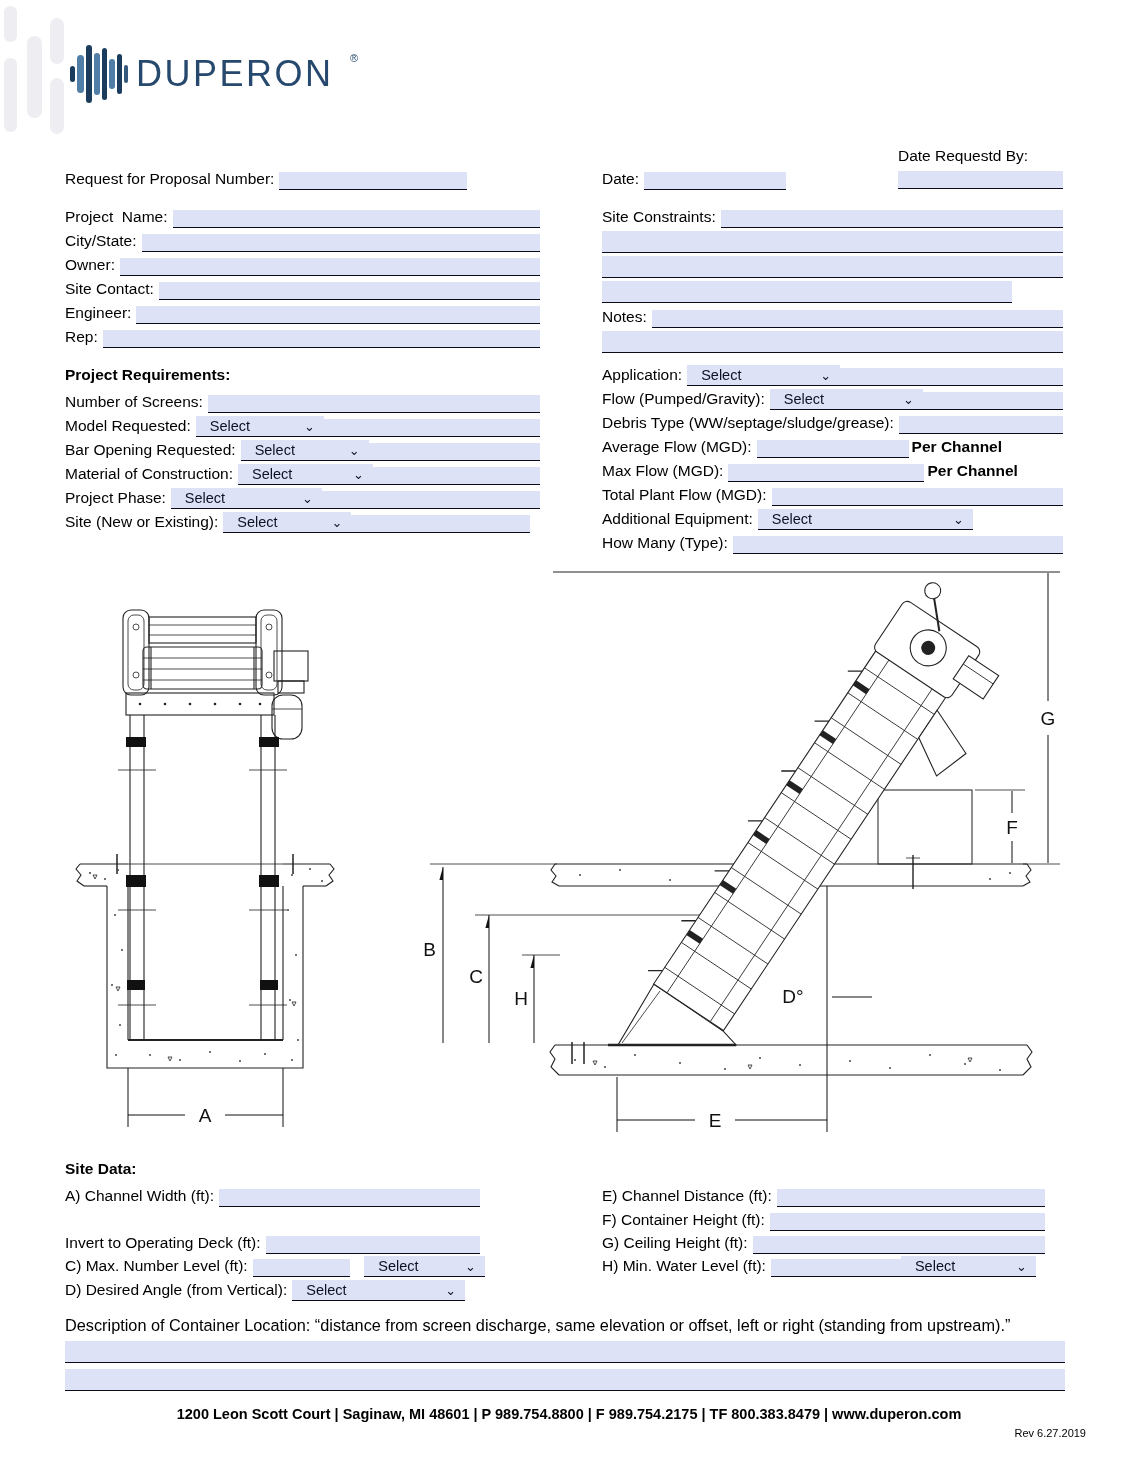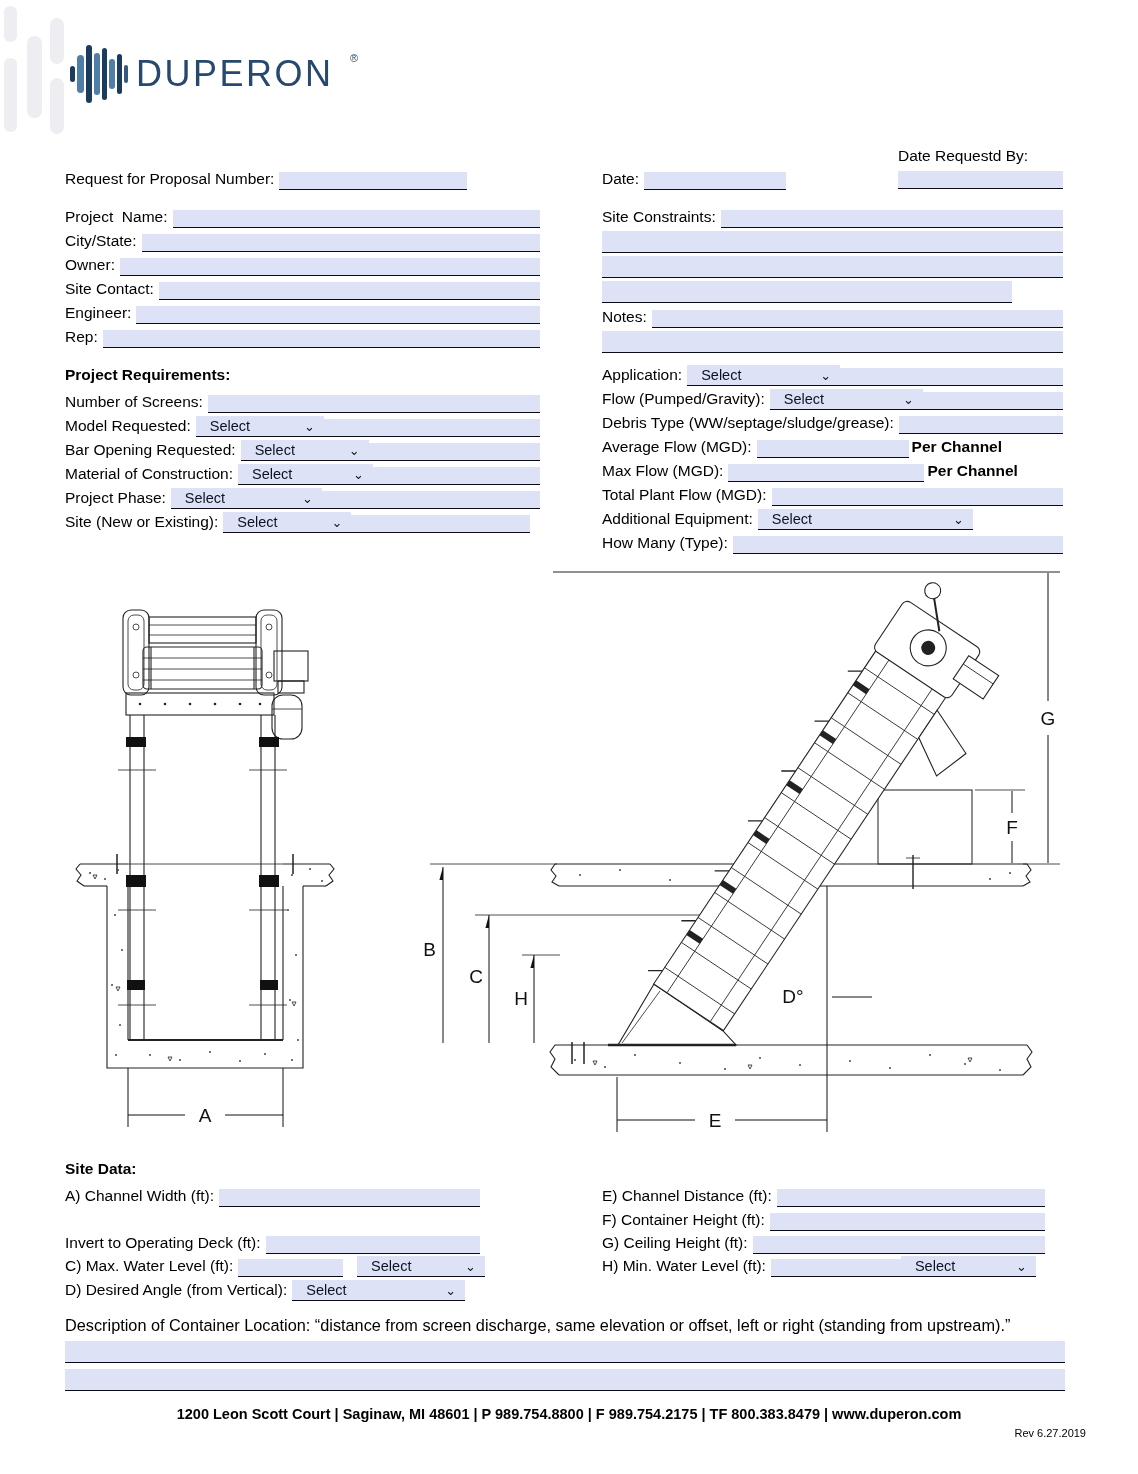--- a/index.html
+++ b/index.html
@@ -467,21 +467,21 @@
 
   <div class="row" style="left:65px;top:1183px;width:415px;">
     <span class="lbl">A) Channel Width (ft):</span>
     <span class="fld grow"></span>
   </div>
   <div class="row" style="left:65px;top:1230px;width:415px;">
     <span class="lbl">Invert to Operating Deck (ft):</span>
     <span class="fld grow"></span>
   </div>
   <div class="row" style="left:65px;top:1253px;width:420px;">
-    <span class="lbl">C) Max. Water Level (ft):</span>
+    <span class="lbl">C) Max. Number Level (ft):</span>
     <span class="fld" style="width:118px;"></span>
     <span class="sel" style="width:118px;margin-left:14px;">
         <span>Select</span>
         <span class="chev">⌄</span>
       </span>
   </div>
   <div class="row" style="left:65px;top:1277px;width:420px;">
     <span class="lbl">D) Desired Angle (from Vertical):</span>
     <span class="sel" style="width:150px;">
         <span>Select</span>

